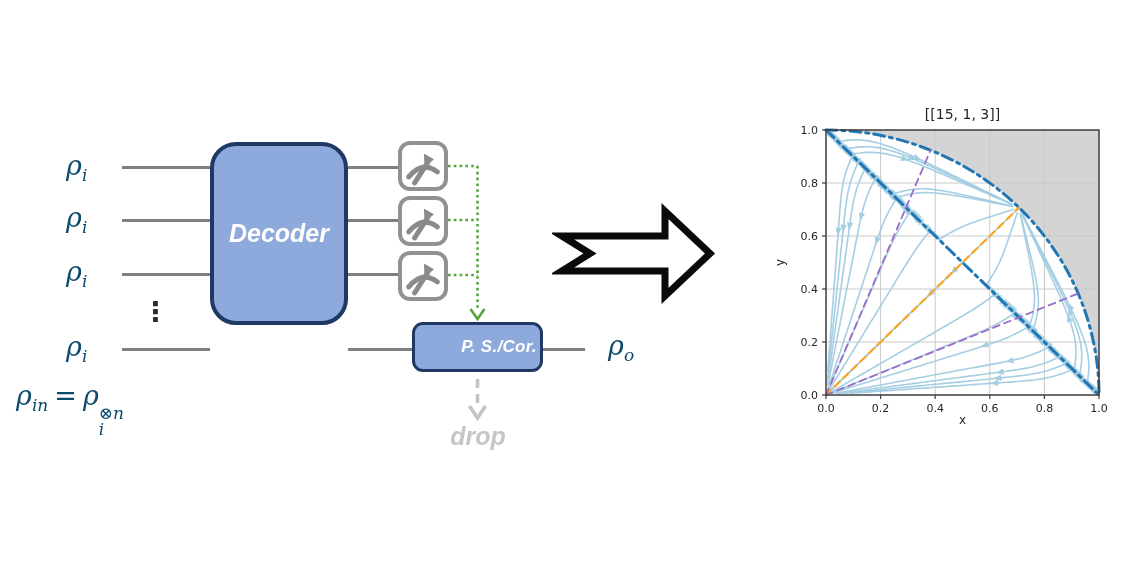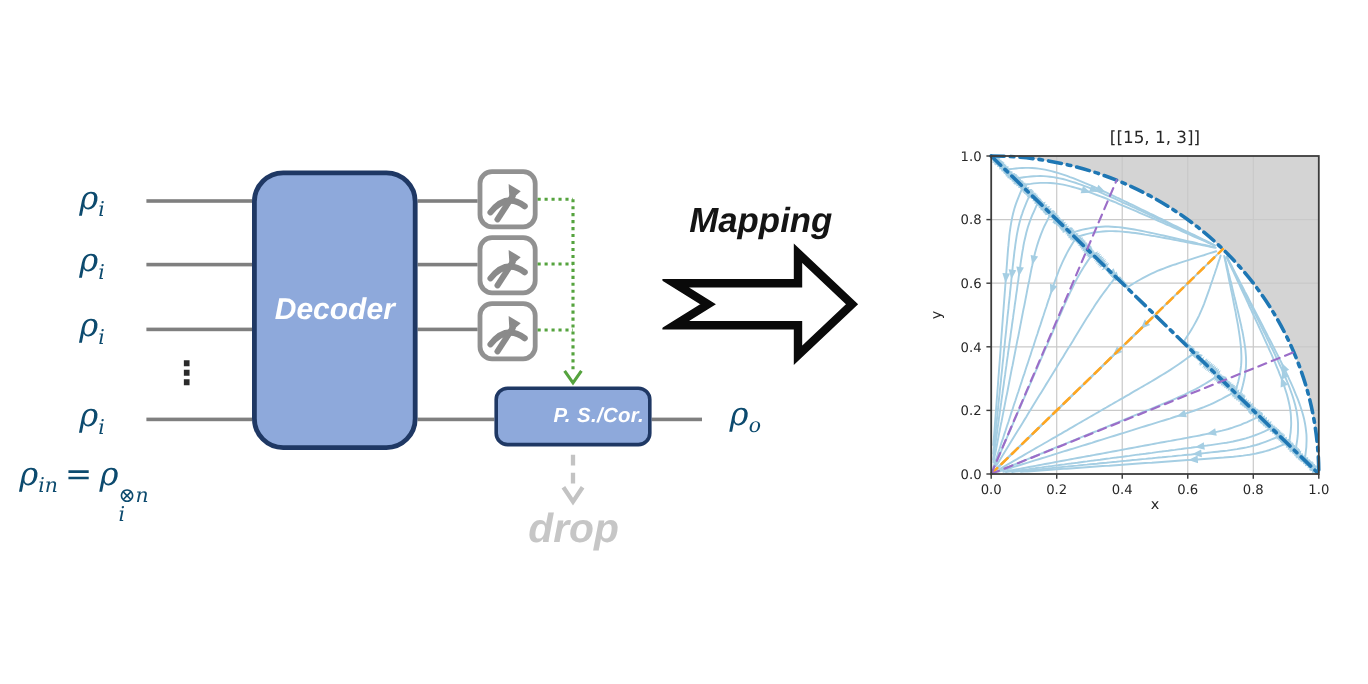--- a/index.html
+++ b/index.html
@@ -3,36 +3,36 @@
 <meta charset="utf-8">
 <style>
   html,body{margin:0;padding:0;background:#fff;}
   .canvas{position:relative;width:1140px;height:570px;background:#ffffff;overflow:hidden;
           font-family:"Liberation Sans",sans-serif;}
   .abs{position:absolute;}
   .wire{position:absolute;height:3px;background:#7f7f7f;}
   .mathlab{position:absolute;font-family:"DejaVu Serif",serif;font-style:italic;color:#0c4a6e;
            font-size:27px;line-height:1;}
   .mathlab sub{font-size:17px;font-style:italic;}
-  .decoder-box{position:absolute;left:210px;top:142px;width:138px;height:233px;
+  .decoder-box{position:absolute;left:210px;top:142px;width:138px;height:183px;
                background:#8EA9DB;border:4px solid #1F3864;border-radius:26px;
                display:flex;align-items:center;justify-content:center;box-sizing:border-box;}
   .decoder-box span{color:#fff;font-weight:bold;font-style:italic;font-size:25px;}
   .ps-box{position:absolute;left:412px;top:322px;width:131px;height:50px;
           background:#8EA9DB;border:3.5px solid #1F3864;border-radius:11px;
           display:flex;align-items:center;justify-content:center;box-sizing:border-box;padding-left:43px;}
   .ps-box span{color:#fff;font-weight:bold;font-style:italic;font-size:17px;letter-spacing:.3px;}
   .meter{position:absolute;left:398px;width:50px;height:50px;background:#fff;
          border:4px solid #919191;border-radius:12px;box-sizing:border-box;}
   .dots{position:absolute;left:142px;top:298px;font-size:27px;font-weight:bold;color:#2a2a2a;
         line-height:1.05;font-family:"DejaVu Sans",sans-serif;}
   .mapping-label{position:absolute;left:554px;top:168px;width:160px;text-align:center;
                  font-weight:bold;font-style:italic;font-size:29px;color:#141414;}
   .drop-label{position:absolute;left:436px;top:422px;width:84px;text-align:center;
-              font-style:italic;font-size:34px;color:#c6c6c6;font-weight:bold;}
+              font-style:italic;font-size:25px;color:#c6c6c6;font-weight:bold;}
   .stack{display:inline-flex;flex-direction:column;align-items:flex-start;
          font-size:17px;line-height:0.95;vertical-align:-14px;}
   .formula{left:16px;top:382px;}
   .formula .eq{font-style:normal;padding:0 6px;}
 </style>
 </head>
 <body>
 
 <div class="canvas">
 
@@ -101,21 +101,20 @@
   </svg>
   <div class="drop-label">drop</div>
 
   <div class="mathlab formula">
     <span>ρ</span><sub>in</sub><span class="eq">=</span><span>ρ</span><span class="stack">
         <span>⊗n</span>
         <span>i</span>
       </span>
   </div>
 
-  <div class="mapping-label">Mapping</div>
   <svg class="abs" style="left:552px;top:200px;" width="170" height="107">
     <polygon points="10,36 113,36 113,11 158,53.5 113,96 113,71 10,71 38,53.5" fill="#ffffff" stroke="#0a0a0a" stroke-width="7" stroke-linejoin="miter"></polygon>
   </svg>
 
   <svg class="abs" id="plot" style="left:770px;top:95px;" width="370" height="330">
     <defs>
       <clipPath id="discClip">
           <path id="discClipPath" d="M 56 300 L 56 35 A 273 265 0 0 1 329 300 Z"></path>
         </clipPath>
     </defs>

